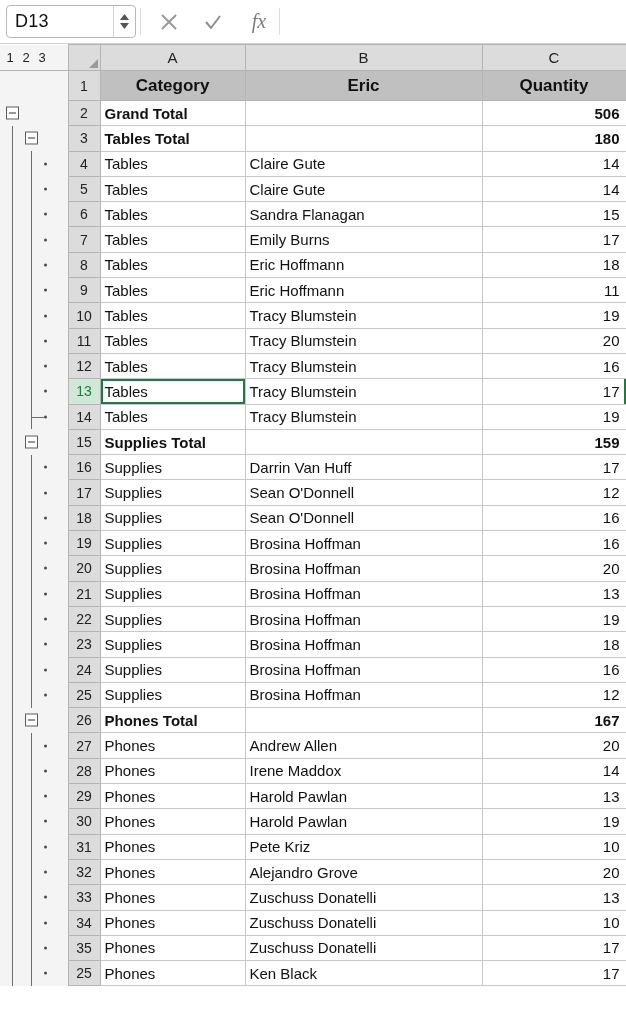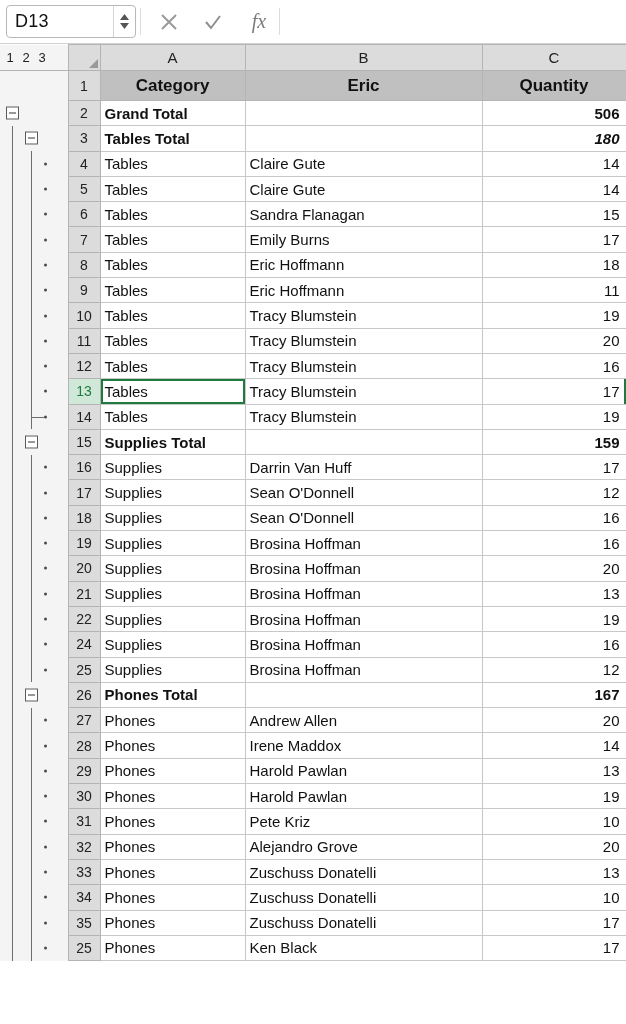--- a/index.html
+++ b/index.html
@@ -319,21 +319,21 @@
         <tr>
           <td class="outline">
             <div class="og">
               <div class="ln vline1"></div>
               <div class="btn-minus lvl2"></div>
             </div>
           </td>
           <td class="rowhdr">3</td>
           <td class="cell bold">Tables Total</td>
           <td class="cell"></td>
-          <td class="cell num bold" style="position: relative; font-style: italic;">180</td>
+          <td class="cell num bold" style="position: relative;">180</td>
         </tr>
         <tr>
           <td class="outline">
             <div class="og">
               <div class="ln vline1"></div>
               <div class="ln vline2"></div>
               <div class="dot"></div>
             </div>
           </td>
           <td class="rowhdr">4</td>
@@ -576,20 +576,33 @@
           <td class="cell num" style="position: relative;">19</td>
         </tr>
         <tr>
           <td class="outline">
             <div class="og">
               <div class="ln vline1"></div>
               <div class="ln vline2"></div>
               <div class="dot"></div>
             </div>
           </td>
+          <td class="rowhdr">23</td>
+          <td class="cell">Supplies</td>
+          <td class="cell">Brosina Hoffman</td>
+          <td class="cell num" style="position: relative;">18</td>
+        </tr>
+        <tr>
+          <td class="outline">
+            <div class="og">
+              <div class="ln vline1"></div>
+              <div class="ln vline2"></div>
+              <div class="dot"></div>
+            </div>
+          </td>
           <td class="rowhdr">24</td>
           <td class="cell">Supplies</td>
           <td class="cell">Brosina Hoffman</td>
           <td class="cell num" style="position: relative;">16</td>
         </tr>
         <tr>
           <td class="outline">
             <div class="og">
               <div class="ln vline1"></div>
               <div class="ln vline2"></div>

